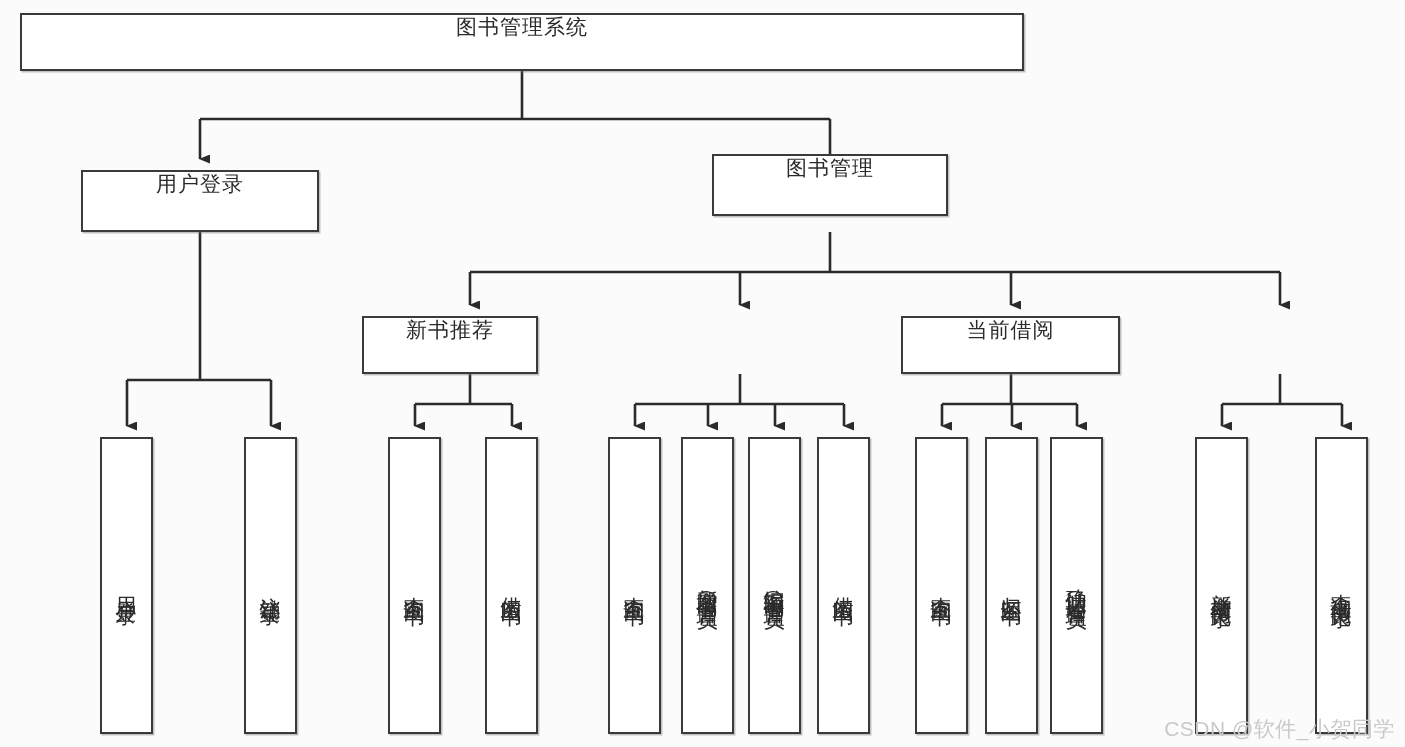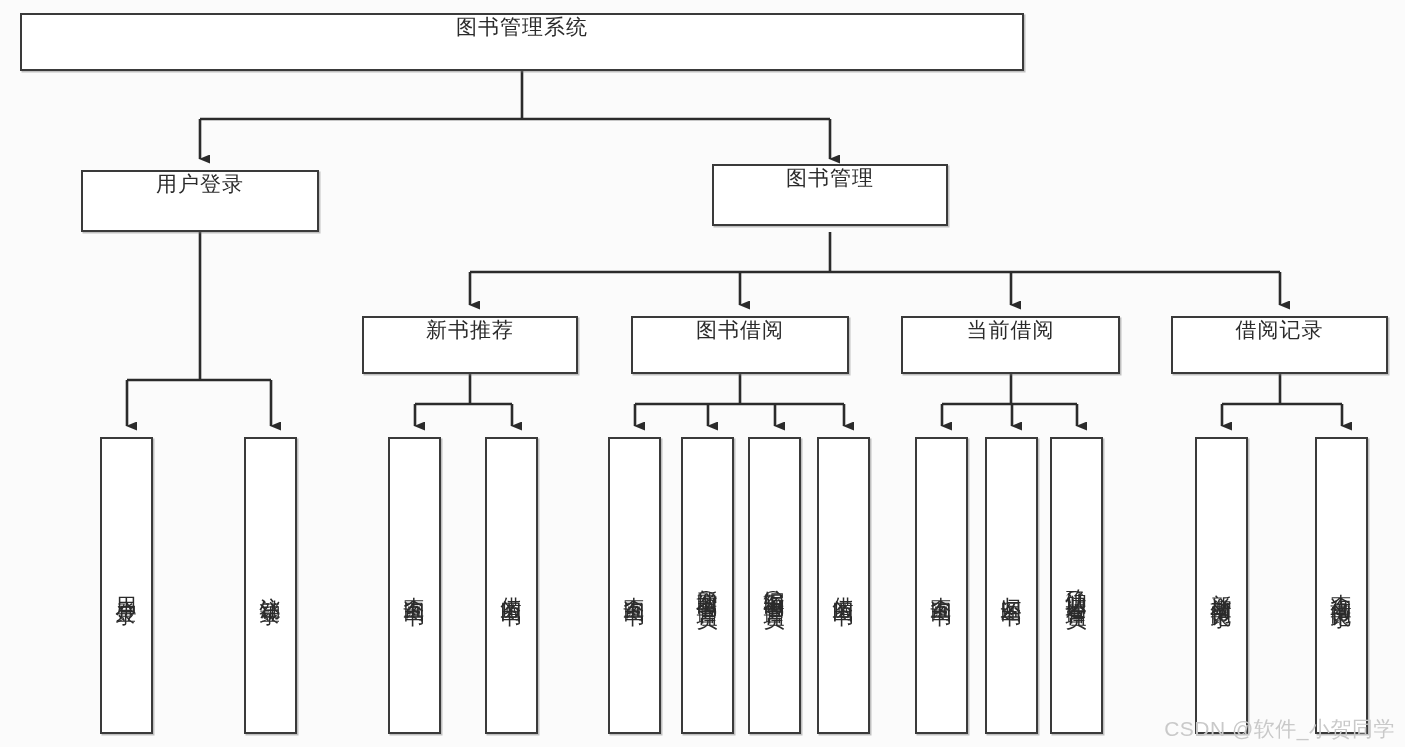--- a/index.html
+++ b/index.html
@@ -114,35 +114,29 @@
       </g>
   </svg>
 
   <div class="node h" style="left: 20px; top: 13px; width: 1004px; height: 58px;">
     <span class="label">图书管理系统</span>
   </div>
 
   <div class="node h" style="left: 81px; top: 170px; width: 238px; height: 62px;">
     <span class="label">用户登录</span>
   </div>
-  <div class="node h" style="left: 712px; top: 164px; width: 236px; height: 62px;">
+  <div class="node h" style="left: 712px; top: 154px; width: 236px; height: 62px;">
     <span class="label">图书管理</span>
   </div>
 
-  <div class="node h" style="left: 362px; top: 316px; width: 216px; height: 58px;">
+  <div class="node h" style="left: 362px; top: 316px; width: 176px; height: 58px;">
     <span class="label">新书推荐</span>
-  </div>
-  <div class="node h" style="left: 631px; top: 316px; width: 218px; height: 58px;">
-    <span class="label">图书借阅</span>
   </div>
   <div class="node h" style="left: 901px; top: 316px; width: 219px; height: 58px;">
     <span class="label">当前借阅</span>
-  </div>
-  <div class="node h" style="left: 1171px; top: 316px; width: 217px; height: 58px;">
-    <span class="label">借阅记录</span>
   </div>
 
   <div class="node v" style="left: 100px; top: 437px; width: 53px; height: 297px;">
     <span class="vtext">用户登录</span>
   </div>
   <div class="node v" style="left: 244px; top: 437px; width: 53px; height: 297px;">
     <span class="vtext">注销登录</span>
   </div>
   <div class="node v" style="left: 388px; top: 437px; width: 53px; height: 297px;">
     <span class="vtext">查询图书</span>

